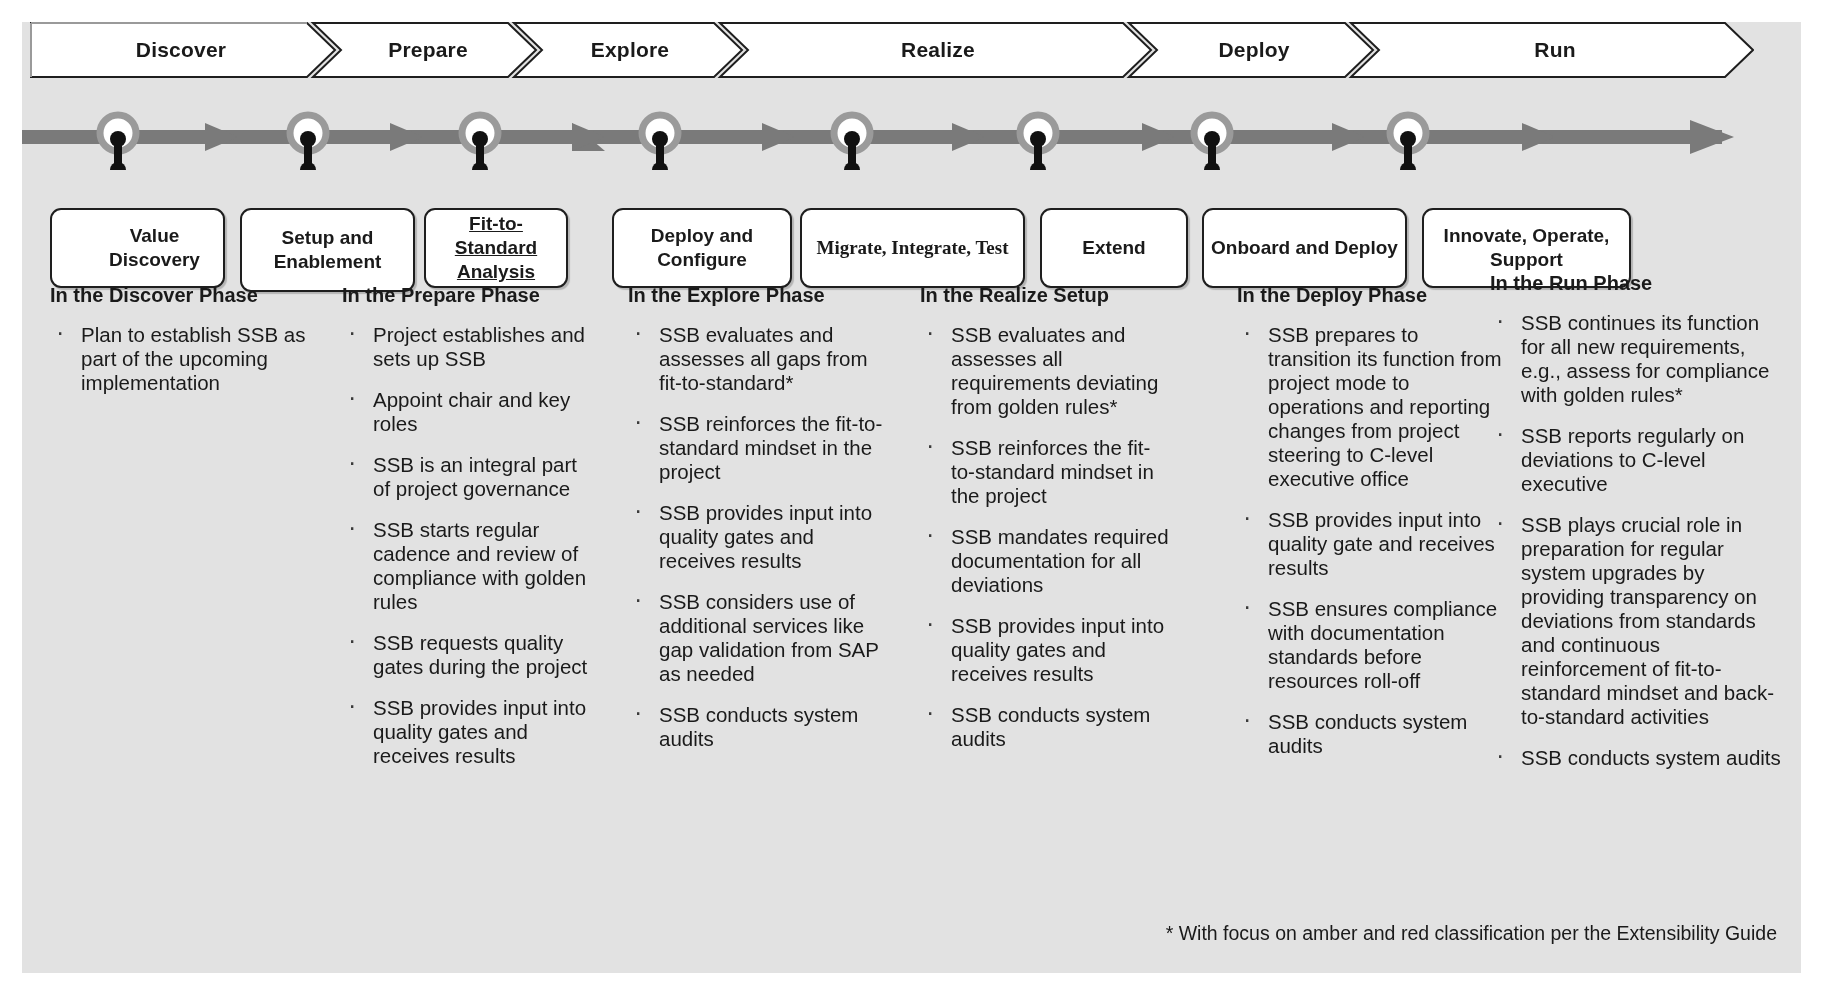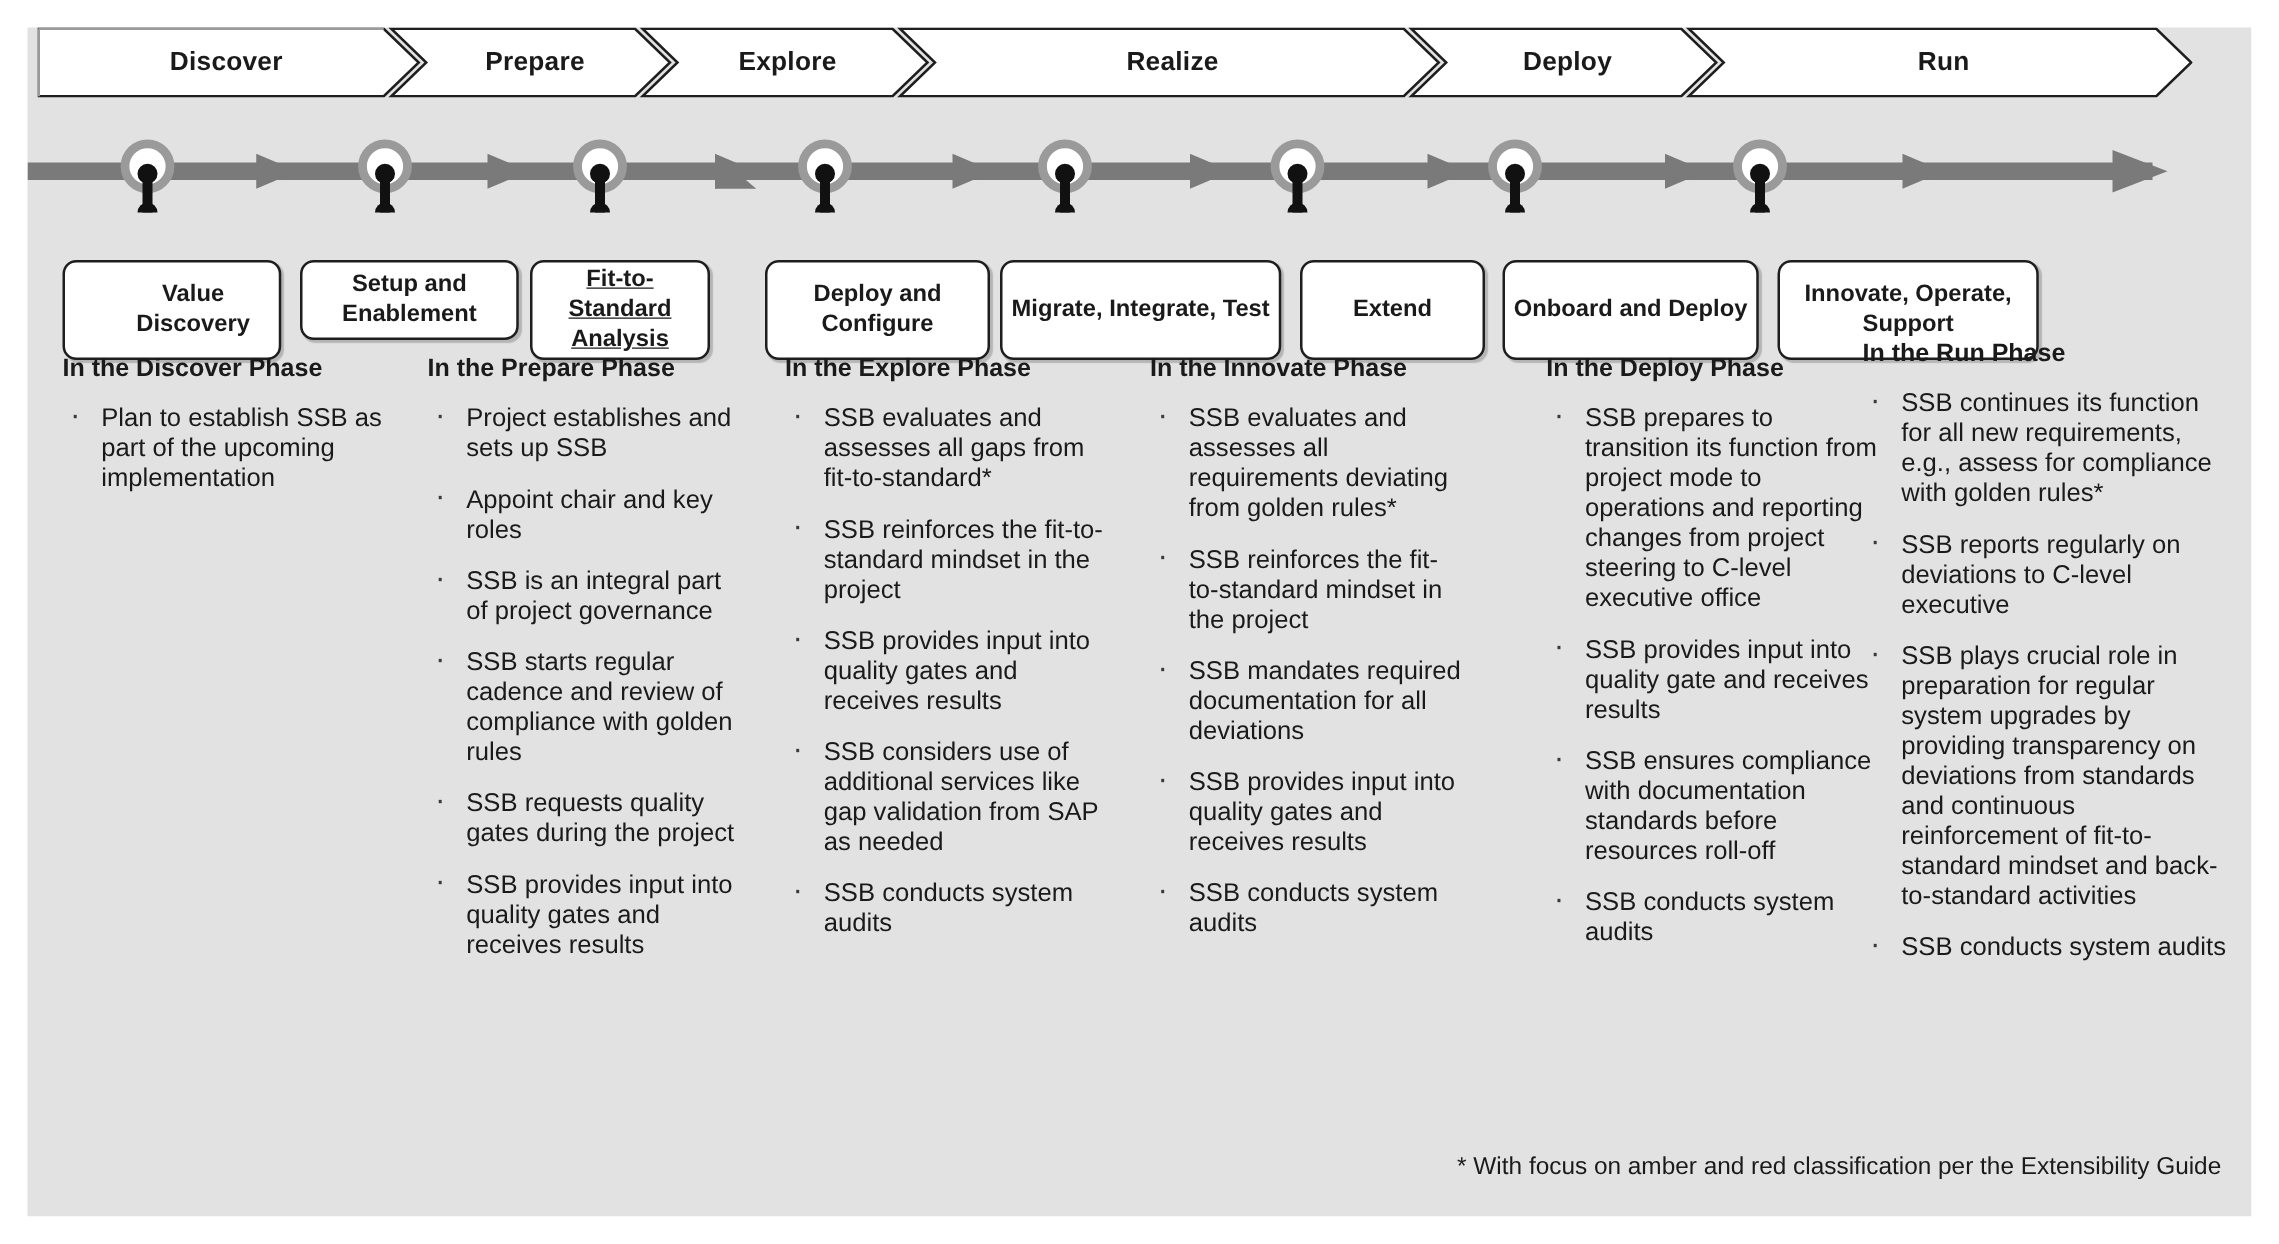--- a/index.html
+++ b/index.html
@@ -218,24 +218,24 @@
         <g>
             <circle cx="1386" cy="31" r="8"></circle>
             <rect x="1382" y="31" width="8" height="32"></rect>
             <circle cx="1386" cy="62" r="8"></circle>
           </g>
       </g>
     </svg>
   </div>
 
   <div class="mbox" style="left:50px;   top:208px; width:175px; height:80px;padding-left:40px;">Value Discovery</div>
-  <div class="mbox" style="left:240px;  top:208px; width:175px; height:64px;">Setup and Enablement</div>
+  <div class="mbox" style="left:240px;  top:208px; width:175px; height:84px;">Setup and Enablement</div>
   <div class="mbox" style="left:424px;  top:208px; width:144px; height:80px;text-decoration:underline;">Fit-to-Standard Analysis</div>
   <div class="mbox" style="left:612px;  top:208px; width:180px; height:80px;">Deploy and Configure</div>
-  <div class="mbox" style="left:800px;  top:208px; width:225px; height:80px;">Migrate, Integrate, Test</div>
+  <div class="mbox" style="left:800px;  top:208px; width:225px; height:80px;font-family:Liberation Serif, serif;">Migrate, Integrate, Test</div>
   <div class="mbox" style="left:1040px; top:208px; width:148px; height:80px;">Extend</div>
   <div class="mbox" style="left:1202px; top:208px; width:205px; height:80px;">Onboard and Deploy</div>
   <div class="mbox" style="left:1422px; top:208px; width:209px; height:80px;text-align:center;">Innovate, Operate, Support</div>
 
   <div class="col" style="left:50px; width:262px;">
     <div class="col-head">In the Discover Phase</div>
     <ul class="bullets">
       <li>Plan to establish SSB as part of the upcoming implementation</li>
     </ul>
   </div>
@@ -257,21 +257,21 @@
     <ul class="bullets">
       <li>SSB evaluates and assesses all gaps from fit-to-standard*</li>
       <li>SSB reinforces the fit-to-standard mindset in the project</li>
       <li>SSB provides input into quality gates and receives results</li>
       <li>SSB considers use of additional services like gap validation from SAP as needed</li>
       <li>SSB conducts system audits</li>
     </ul>
   </div>
 
   <div class="col" style="left:920px; width:250px;">
-    <div class="col-head">In the Innovate Phase</div>
+    <div class="col-head">In the Realize Setup</div>
     <ul class="bullets">
       <li>SSB evaluates and assesses all requirements deviating from golden rules*</li>
       <li>SSB reinforces the fit-to-standard mindset in the project</li>
       <li>SSB mandates required documentation for all deviations</li>
       <li>SSB provides input into quality gates and receives results</li>
       <li>SSB conducts system audits</li>
     </ul>
   </div>
 
   <div class="col" style="left:1203px; width:270px;margin-left:34px;">

